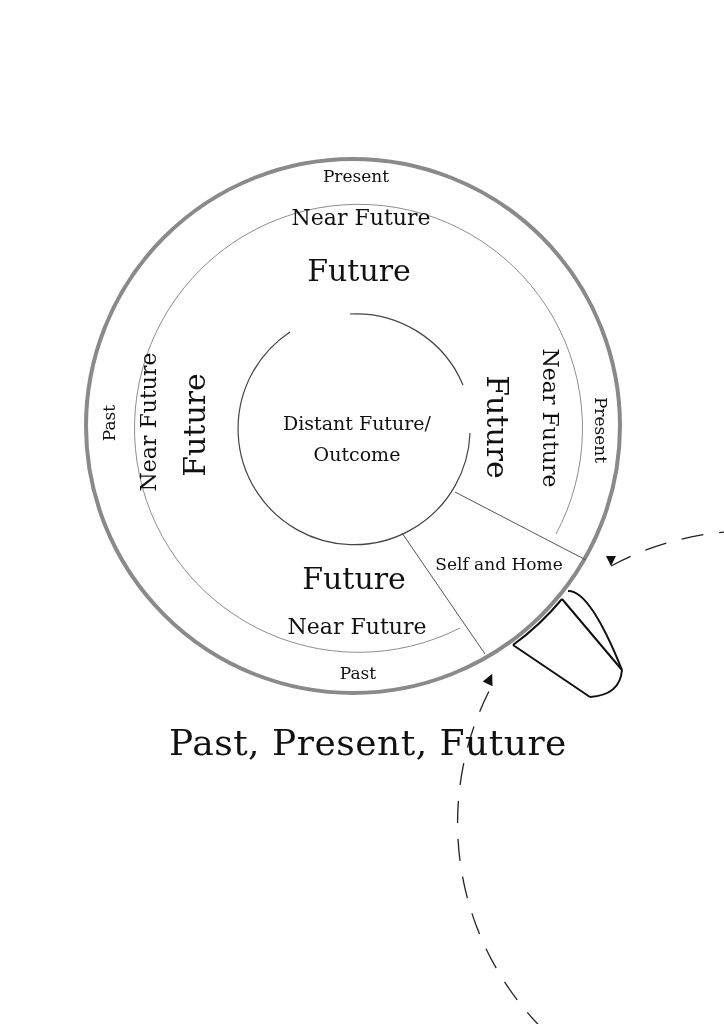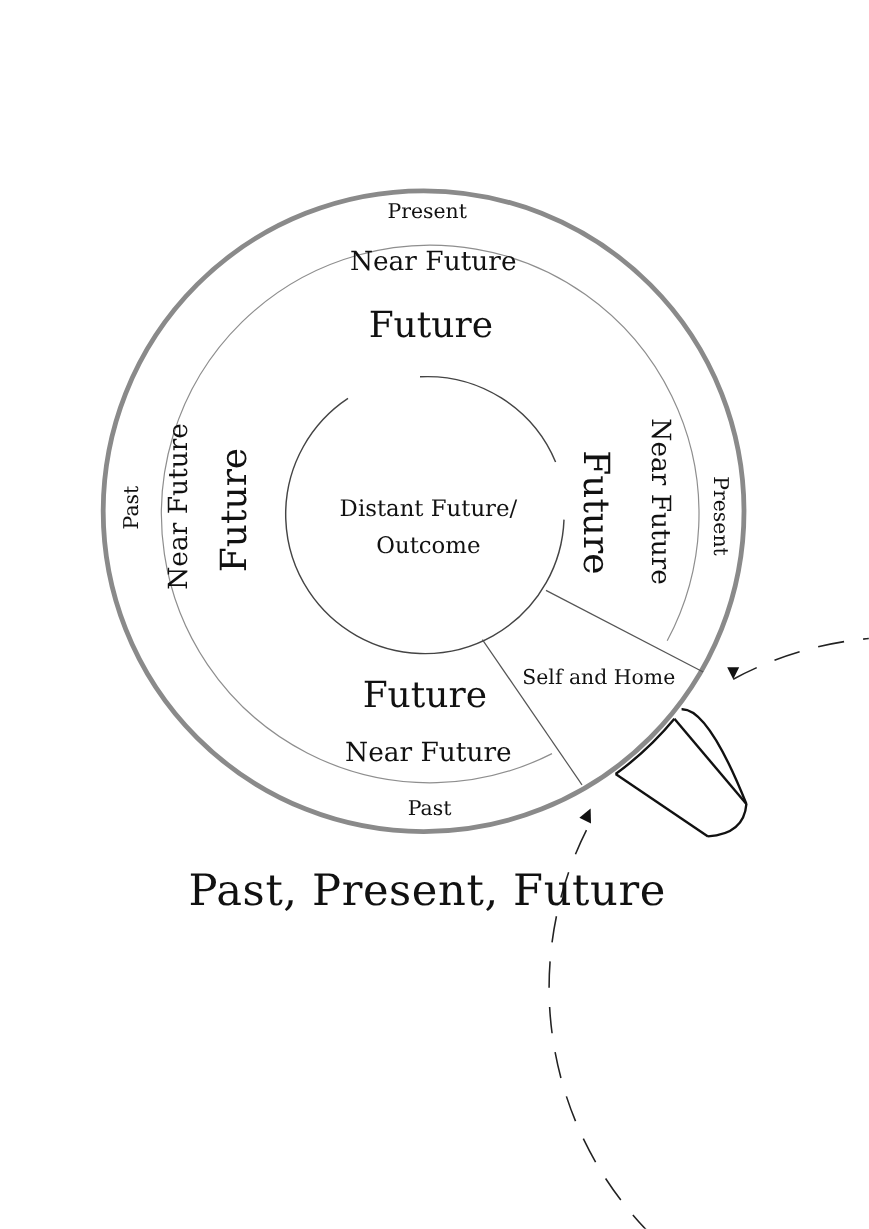--- a/index.html
+++ b/index.html
@@ -4,21 +4,21 @@
   <style>
     html, body { margin: 0; padding: 0; background: #ffffff; }
     body { width: 724px; height: 1024px; position: relative; overflow: hidden; }
     #diagram { position: absolute; left: 0; top: 0; width: 724px; height: 1024px; }
     .lbl { font-family: "DejaVu Serif", "Liberation Serif", serif; fill: #111111; }
     .lbl-sm { font-size: 17px; }
     .lbl-md { font-size: 22px; }
     .lbl-lg { font-size: 30px; }
     .lbl-ctr { font-size: 19px; }
     .title {
-      position: absolute; left: 0; top: 722px; width: 712px; text-align: center;
+      position: absolute; left: 12px; top: 722px; width: 712px; text-align: center;
       font-family: "DejaVu Serif", "Liberation Serif", serif; font-size: 36px; color: #111111;
       letter-spacing: 0.5px;
     }
   </style>
 </head>
 <body>
 
 <svg id="diagram" viewBox="0 0 724 1024" xmlns="http://www.w3.org/2000/svg">
 
   <path d="M 611 566 A 292 292 0 1 1 495 680" fill="none" stroke="#222" stroke-width="1.3" stroke-dasharray="22 16"></path>

